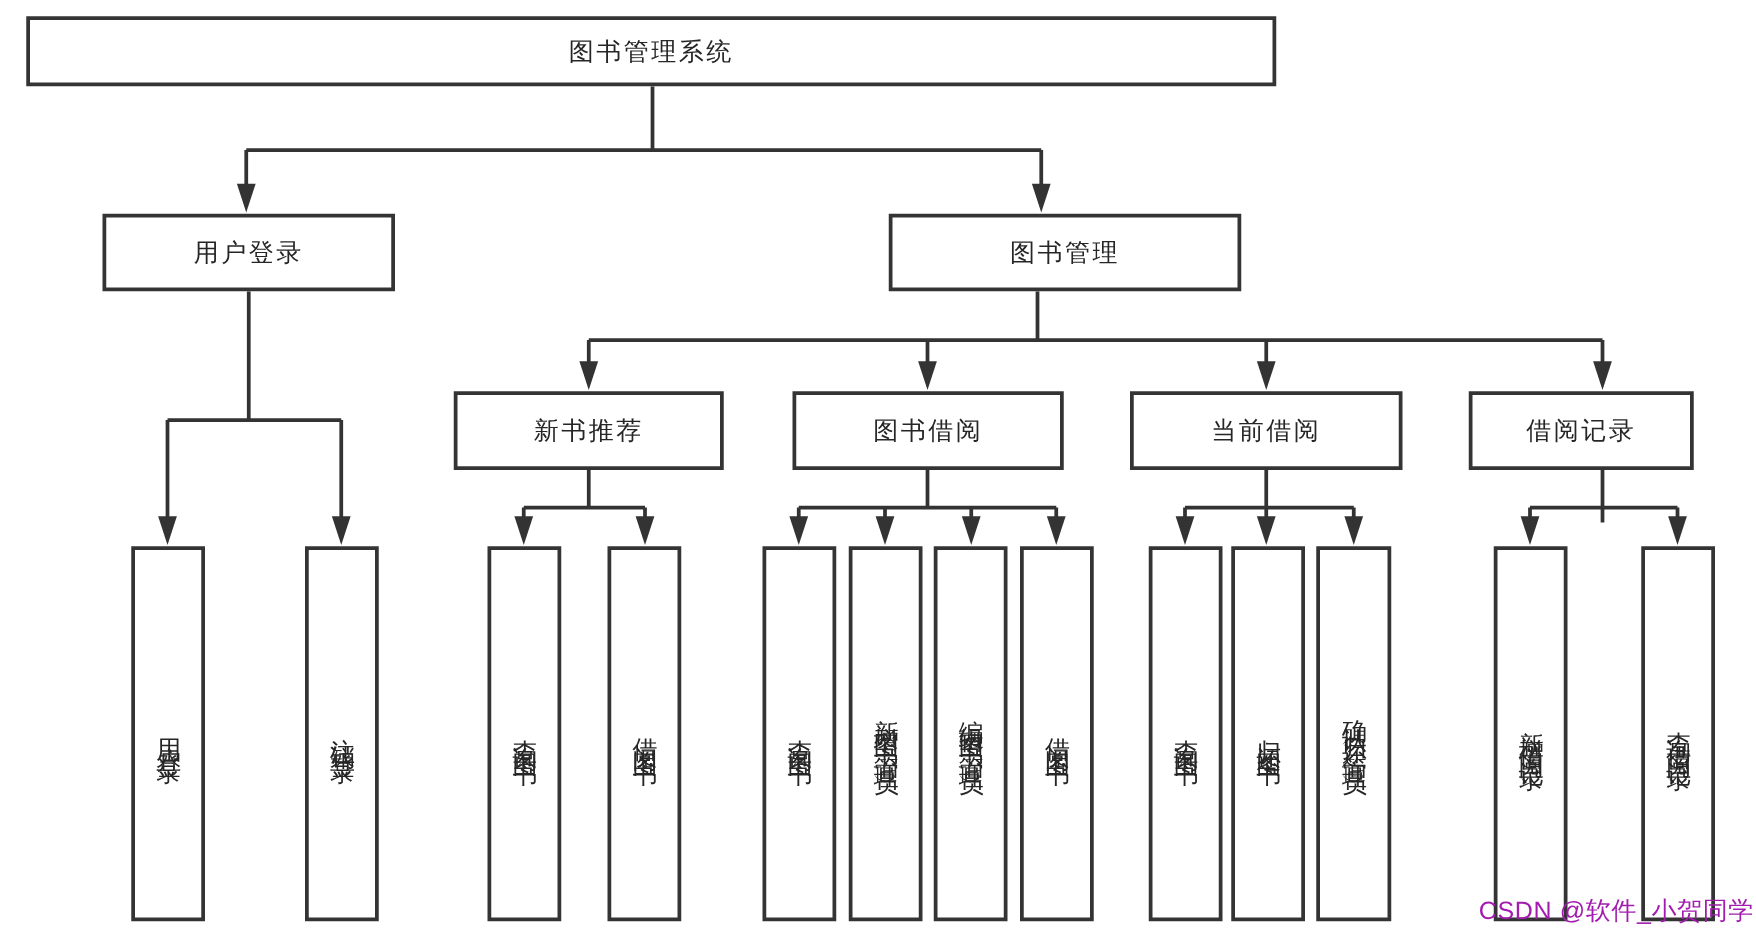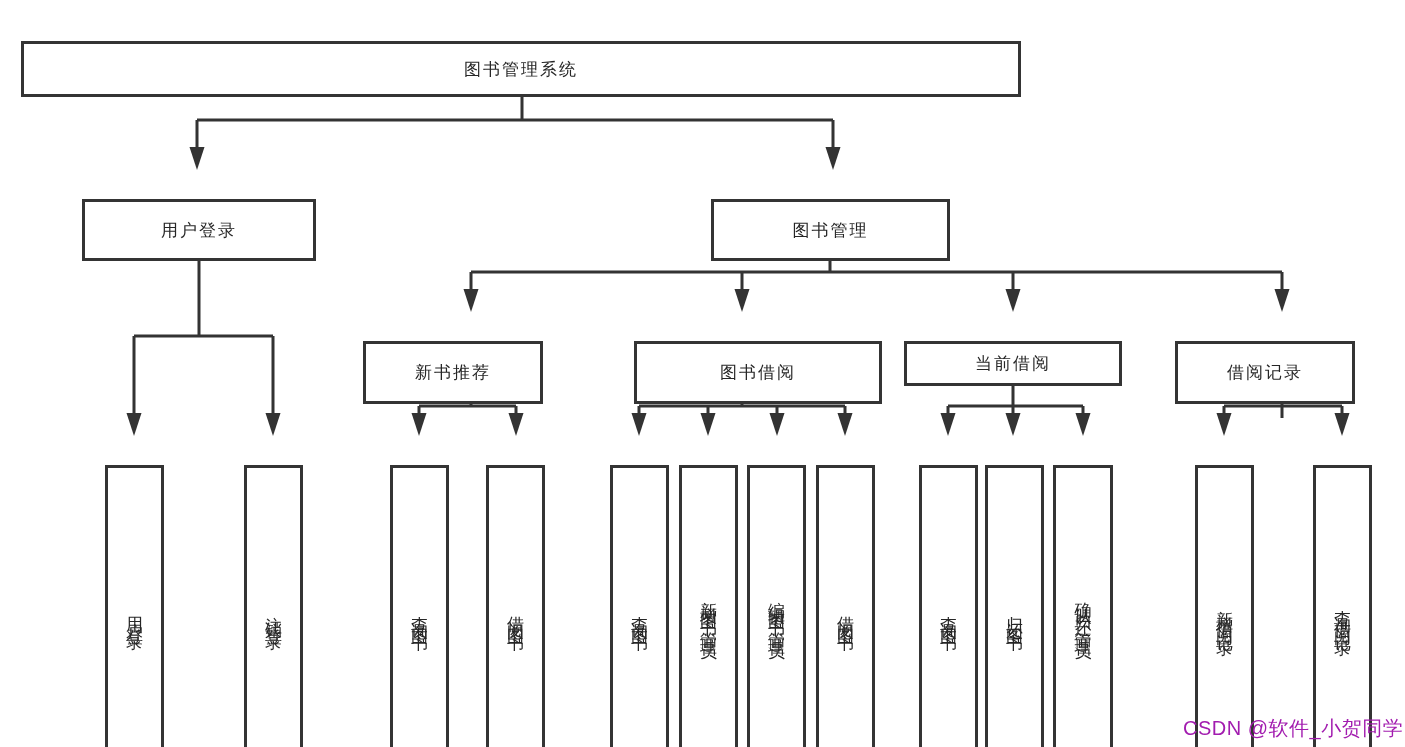--- a/index.html
+++ b/index.html
@@ -14,32 +14,31 @@
   }
   svg.lines { position: absolute; left: 0; top: 0; }
   .box {
     position: absolute;
     background: #ffffff;
     border: 3px solid #343434;
     display: flex;
     align-items: center;
     justify-content: center;
     color: #262626;
-    font-size: 17px;
+    font-size: 20px;
     font-weight: 500;
     letter-spacing: 2px;
     white-space: nowrap;
-    margin-top: 28px;
   }
   .root   { left: 21px;   top: 13px;  width: 1000px; height: 56px; }
   .n-user { left: 82px;   top: 171px; width: 234px;  height: 62px; }
-  .n-mgmt { left: 711px;  top: 171px; width: 239px;  height: 62px; }
-  .n-rec  { left: 363px;  top: 313px; width: 180px;  height: 63px; }
-  .n-bor  { left: 634px;  top: 313px; width: 248px;  height: 63px; }
-  .n-cur  { left: 904px;  top: 313px; width: 218px;  height: 45px; }
+  .n-mgmt { left: 711px;  top: 171px; width: 282px;  height: 62px; }
+  .n-rec  { left: 363px;  top: 313px; width: 216px;  height: 63px; }
+  .n-bor  { left: 634px;  top: 313px; width: 217px;  height: 63px; }
+  .n-cur  { left: 904px;  top: 313px; width: 218px;  height: 63px; }
   .n-log  { left: 1175px; top: 313px; width: 180px;  height: 63px; }
   .leaf   { top: 437px; width: 59px; height: 300px; letter-spacing: 0; }
   .leaf span {
     writing-mode: vertical-rl;
     letter-spacing: 6px;
     line-height: 1;
     white-space: nowrap;
   }
   .l-u1  { left: 105px; }
   .l-u2  { left: 244px; }

